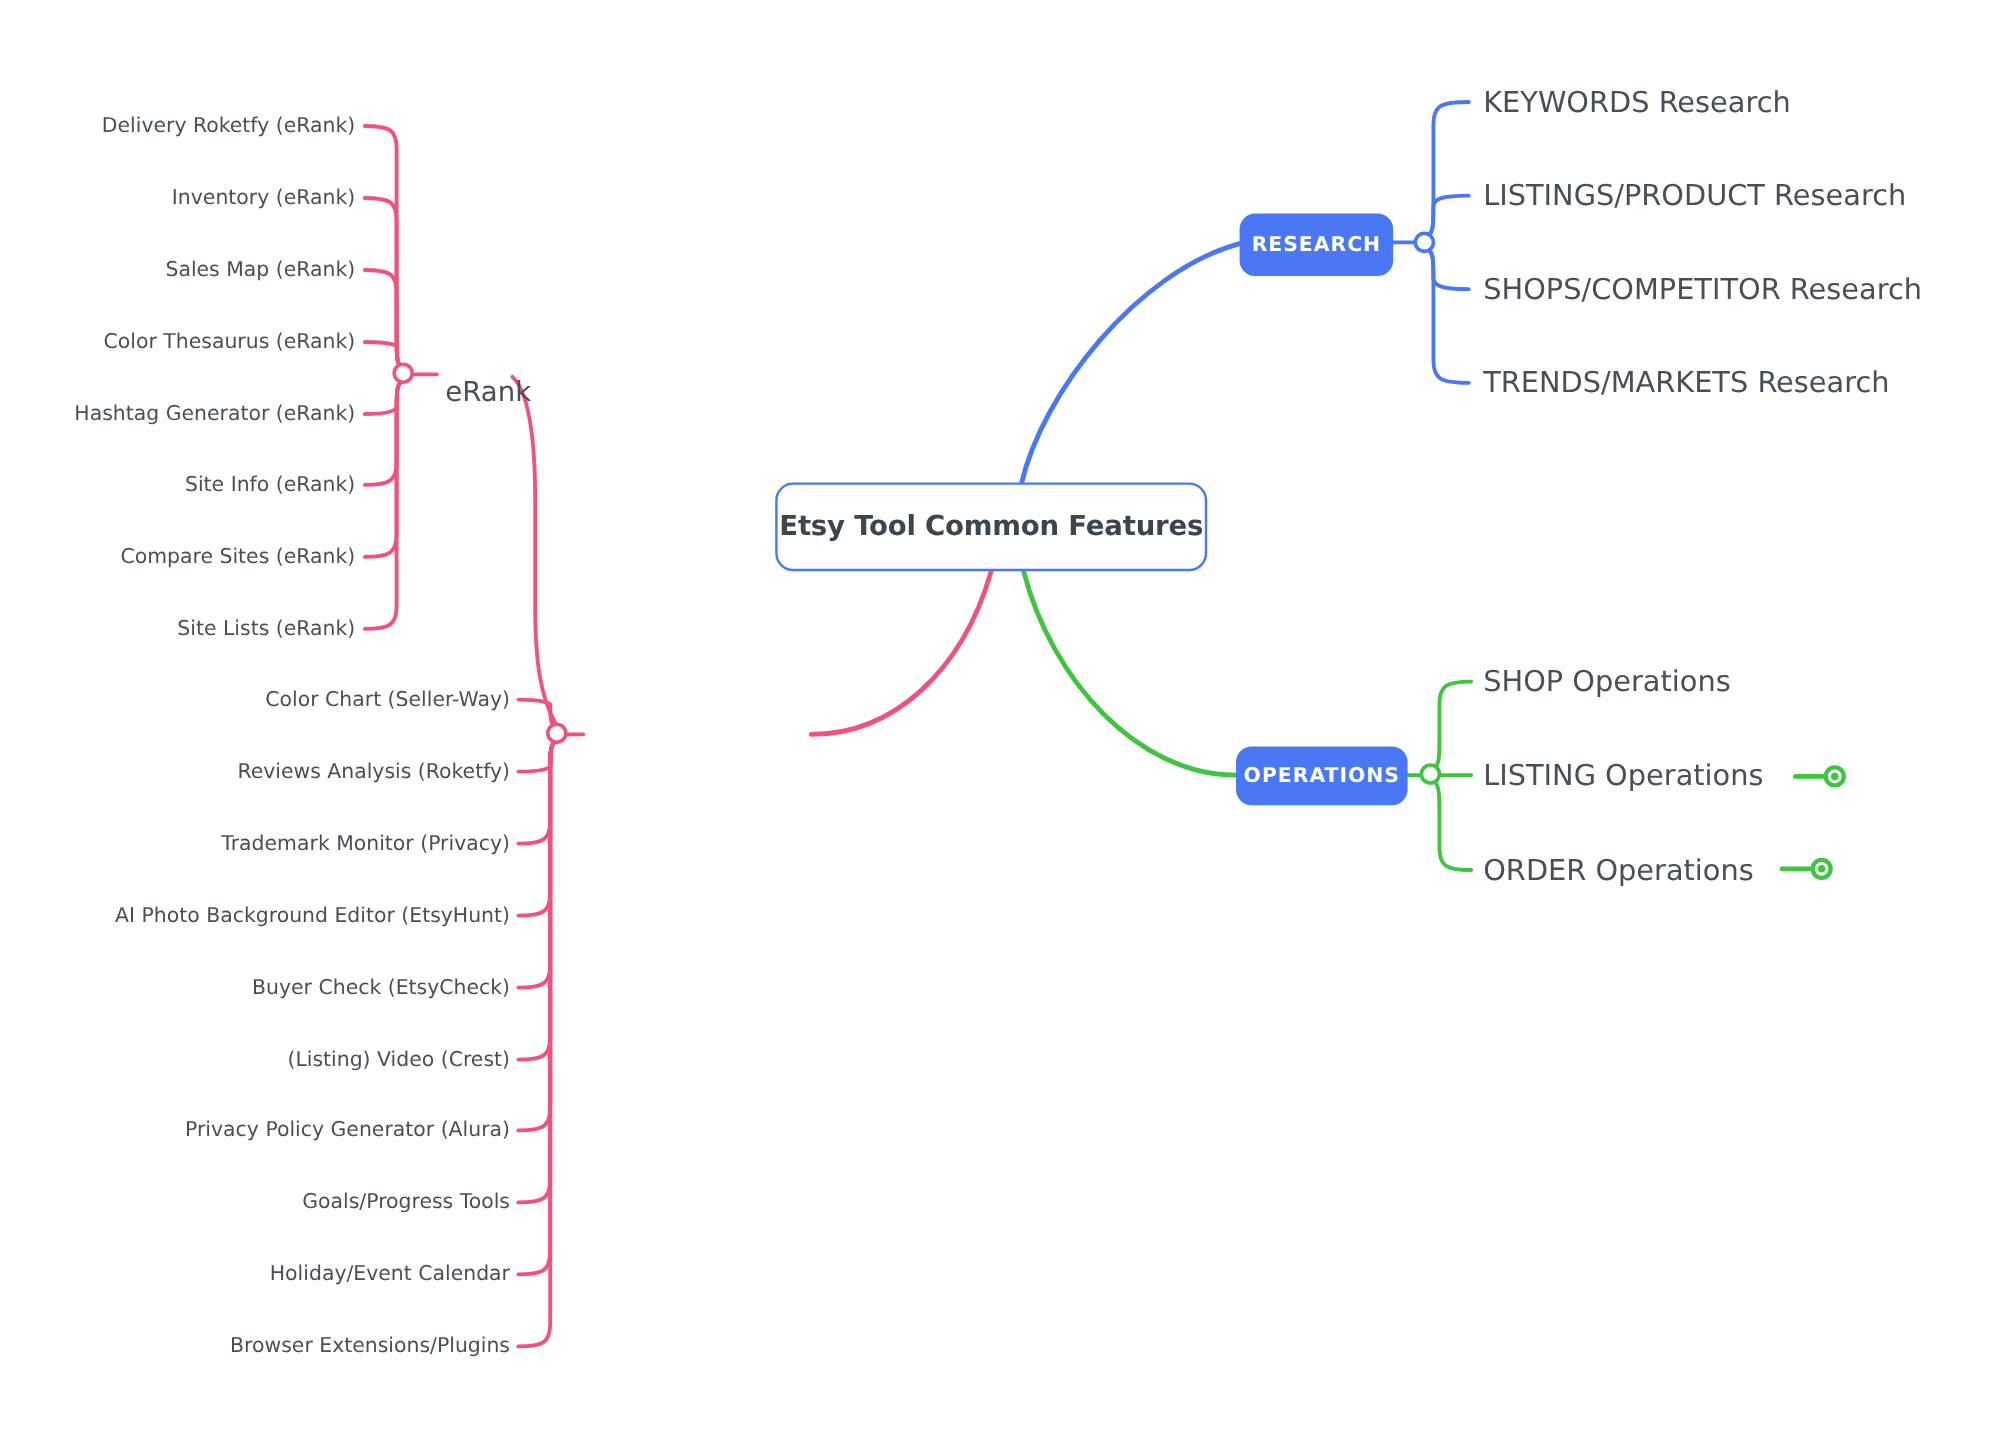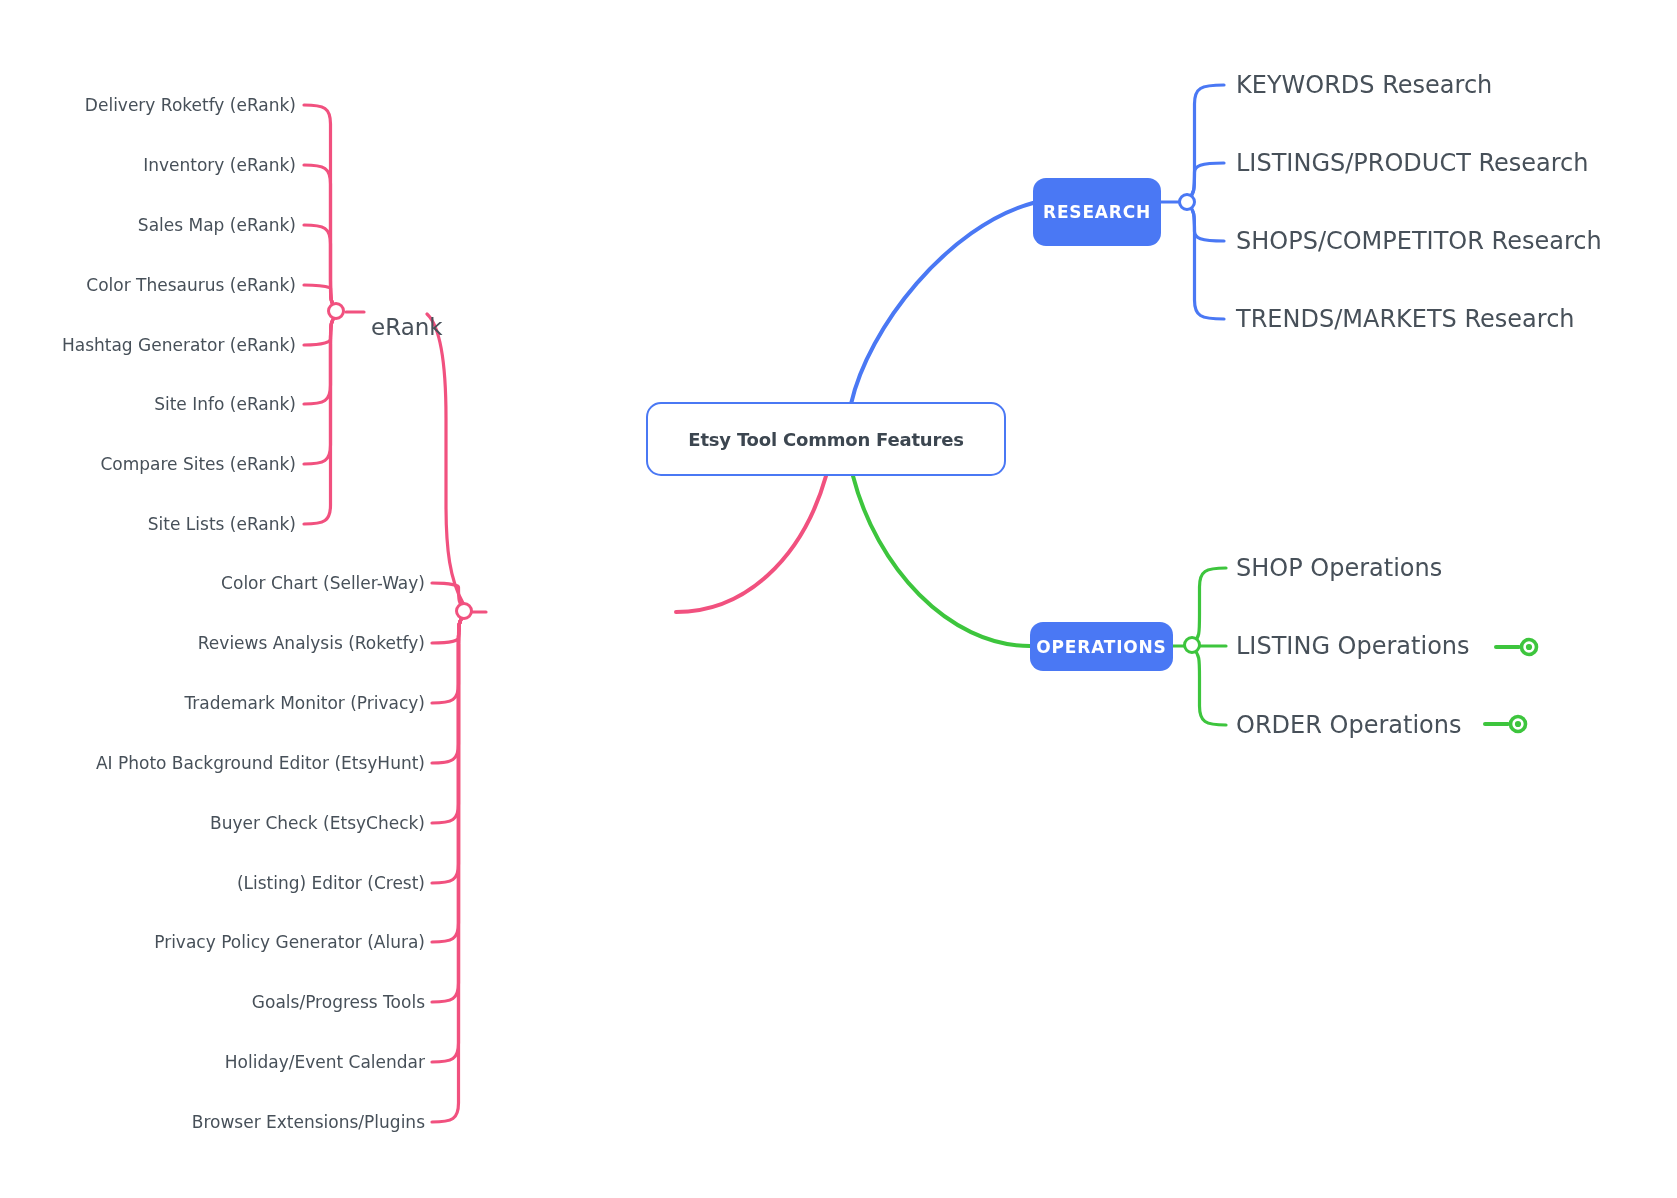--- a/index.html
+++ b/index.html
@@ -6,30 +6,30 @@
   .canvas {
     position:relative; width:1677px; height:1198px; background:#fff;
     font-family:"DejaVu Sans","Liberation Sans",sans-serif; overflow:hidden;
   }
   #edges { position:absolute; left:0; top:0; }
 
   .root {
     position:absolute; left:646px; top:402px; width:360px; height:74px;
     background:#fff; border:2.5px solid var(--blue); border-radius:15px;
     display:flex; align-items:center; justify-content:center;
-    font-size:18px; font-weight:bold; color:#3c4650; letter-spacing:-0.2px;
+    font-size:23px; font-weight:bold; color:#3c4650; letter-spacing:-0.2px;
     white-space:nowrap; box-sizing:border-box;
   }
   .branch-node {
     position:absolute; background:var(--blue); color:#fff;
     font-weight:bold; font-size:17px; letter-spacing:0.8px;
     display:flex; align-items:center; justify-content:center;
     border-radius:13px; white-space:nowrap; box-sizing:border-box;
   }
-  #research-node   { left:1033px; top:178px; width:128px; height:68px; }
+  #research-node   { left:1033px; top:178px; width:128px; height:52px; }
   #operations-node { left:1030px; top:622px; width:143px; height:49px; }
   #misc-node       { left:487px;  top:588px; width:186px; height:49px; }
 
   .label {
     position:absolute; transform:translateY(-50%);
     color:var(--text); white-space:nowrap;
   }
   .r-child { font-size:24px; left:1236px; }
   .l-child { font-size:17px; text-align:right; }
   .erank-child { right:1381px; }
@@ -122,21 +122,21 @@
   <div class="label l-child erank-child" style="top:345px">Hashtag Generator (eRank)</div>
   <div class="label l-child erank-child" style="top:404px">Site Info (eRank)</div>
   <div class="label l-child erank-child" style="top:464px">Compare Sites (eRank)</div>
   <div class="label l-child erank-child" style="top:524px">Site Lists (eRank)</div>
 
   <div class="label l-child misc-child" style="top:583px">Color Chart (Seller-Way)</div>
   <div class="label l-child misc-child" style="top:643px">Reviews Analysis (Roketfy)</div>
   <div class="label l-child misc-child" style="top:703px">Trademark Monitor (Privacy)</div>
   <div class="label l-child misc-child" style="top:763px">AI Photo Background Editor (EtsyHunt)</div>
   <div class="label l-child misc-child" style="top:823px">Buyer Check (EtsyCheck)</div>
-  <div class="label l-child misc-child" style="top:883px">(Listing) Editor (Crest)</div>
+  <div class="label l-child misc-child" style="top:883px">(Listing) Video (Crest)</div>
   <div class="label l-child misc-child" style="top:942px">Privacy Policy Generator (Alura)</div>
   <div class="label l-child misc-child" style="top:1002px">Goals/Progress Tools</div>
   <div class="label l-child misc-child" style="top:1062px">Holiday/Event Calendar</div>
   <div class="label l-child misc-child" style="top:1122px">Browser Extensions/Plugins</div>
 
   <div class="dot" style="left:1178px;top:193px;border-color:var(--blue)"></div>
   <div class="dot" style="left:1183px;top:636px;border-color:var(--green)"></div>
   <div class="dot" style="left:455px;top:602px;border-color:var(--pink)"></div>
   <div class="dot" style="left:327px;top:302px;border-color:var(--pink)"></div>
 

